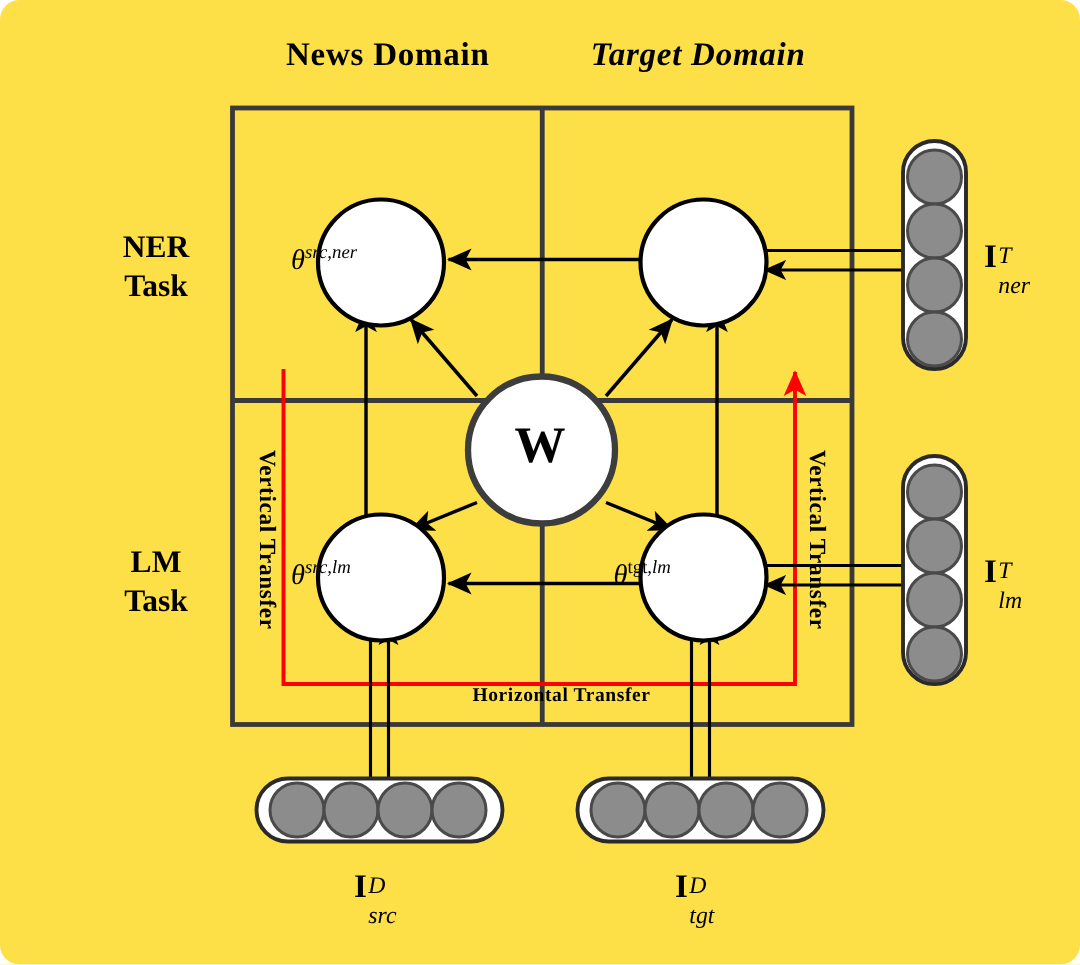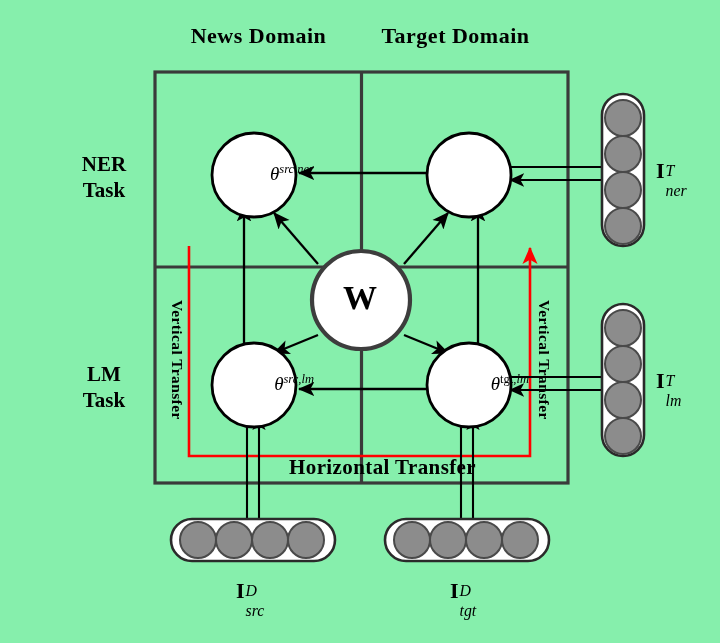--- a/index.html
+++ b/index.html
@@ -7,22 +7,23 @@
     padding: 0;
     background: #ffffff;
   }
   body {
     font-family: "Liberation Serif", "DejaVu Serif", serif;
   }
   #canvas {
     position: relative;
     width: 720px;
     height: 643px;
-    background: #86efac;
+    background: #fde047;
     overflow: hidden;
+    border-radius: 13px;
   }
   svg.layer {
     position: absolute;
     left: 0;
     top: 0;
     width: 720px;
     height: 643px;
   }
   .domain-title {
     position: absolute;
@@ -40,21 +41,21 @@
     color: #000;
     text-align: center;
     line-height: 1.22;
     white-space: nowrap;
   }
   .node-label {
     position: absolute;
     font-size: 19px;
     color: #000;
     white-space: nowrap;
-    text-align: right;
+    text-align: left;
     pointer-events: none;
   }
   .node-label .th {
     font-style: italic;
     font-family: "Liberation Serif", "DejaVu Serif", serif;
   }
   .node-label sup {
     font-size: 0.66em;
     vertical-align: super;
     line-height: 0;
@@ -73,24 +74,25 @@
     font-weight: bold;
     font-size: 15.5px;
     color: #000;
     white-space: nowrap;
     transform-origin: 0 0;
     letter-spacing: 0.4px;
   }
   .transfer-h {
     position: absolute;
     font-weight: bold;
-    font-size: 21px;
+    font-size: 13px;
     color: #000;
     white-space: nowrap;
     letter-spacing: 0.4px;
+    margin-left: 26px;
   }
   .io-label {
     position: absolute;
     font-size: 22px;
     color: #000;
     white-space: nowrap;
   }
   .io-label .bi {
     font-weight: bold;
     font-style: normal;
@@ -214,21 +216,21 @@
     <g>
       <rect x="385" y="519" width="164" height="42" rx="21" ry="21" fill="#ffffff" stroke="#2a2a2a" stroke-width="2.6"></rect>
       <circle cx="412" cy="540" r="18" fill="#8c8c8c" stroke="#4a4a4a" stroke-width="2"></circle>
       <circle cx="448" cy="540" r="18" fill="#8c8c8c" stroke="#4a4a4a" stroke-width="2"></circle>
       <circle cx="484" cy="540" r="18" fill="#8c8c8c" stroke="#4a4a4a" stroke-width="2"></circle>
       <circle cx="520" cy="540" r="18" fill="#8c8c8c" stroke="#4a4a4a" stroke-width="2"></circle>
     </g>
   </svg>
 
   <div class="domain-title" style="left:155px; top:23px; width:207px;">News  Domain</div>
-  <div class="domain-title" style="left:352px; top:23px; width:207px;">Target  Domain</div>
+  <div class="domain-title" style="left:362px; top:23px; width:207px;font-style:italic;">Target  Domain</div>
 
   <div class="task-label" style="left:62px; top:152px; width:84px;">
     <div>NER</div>
     <div>Task</div>
   </div>
   <div class="task-label" style="left:62px; top:362px; width:84px;">
     <div>LM</div>
     <div>Task</div>
   </div>
 

